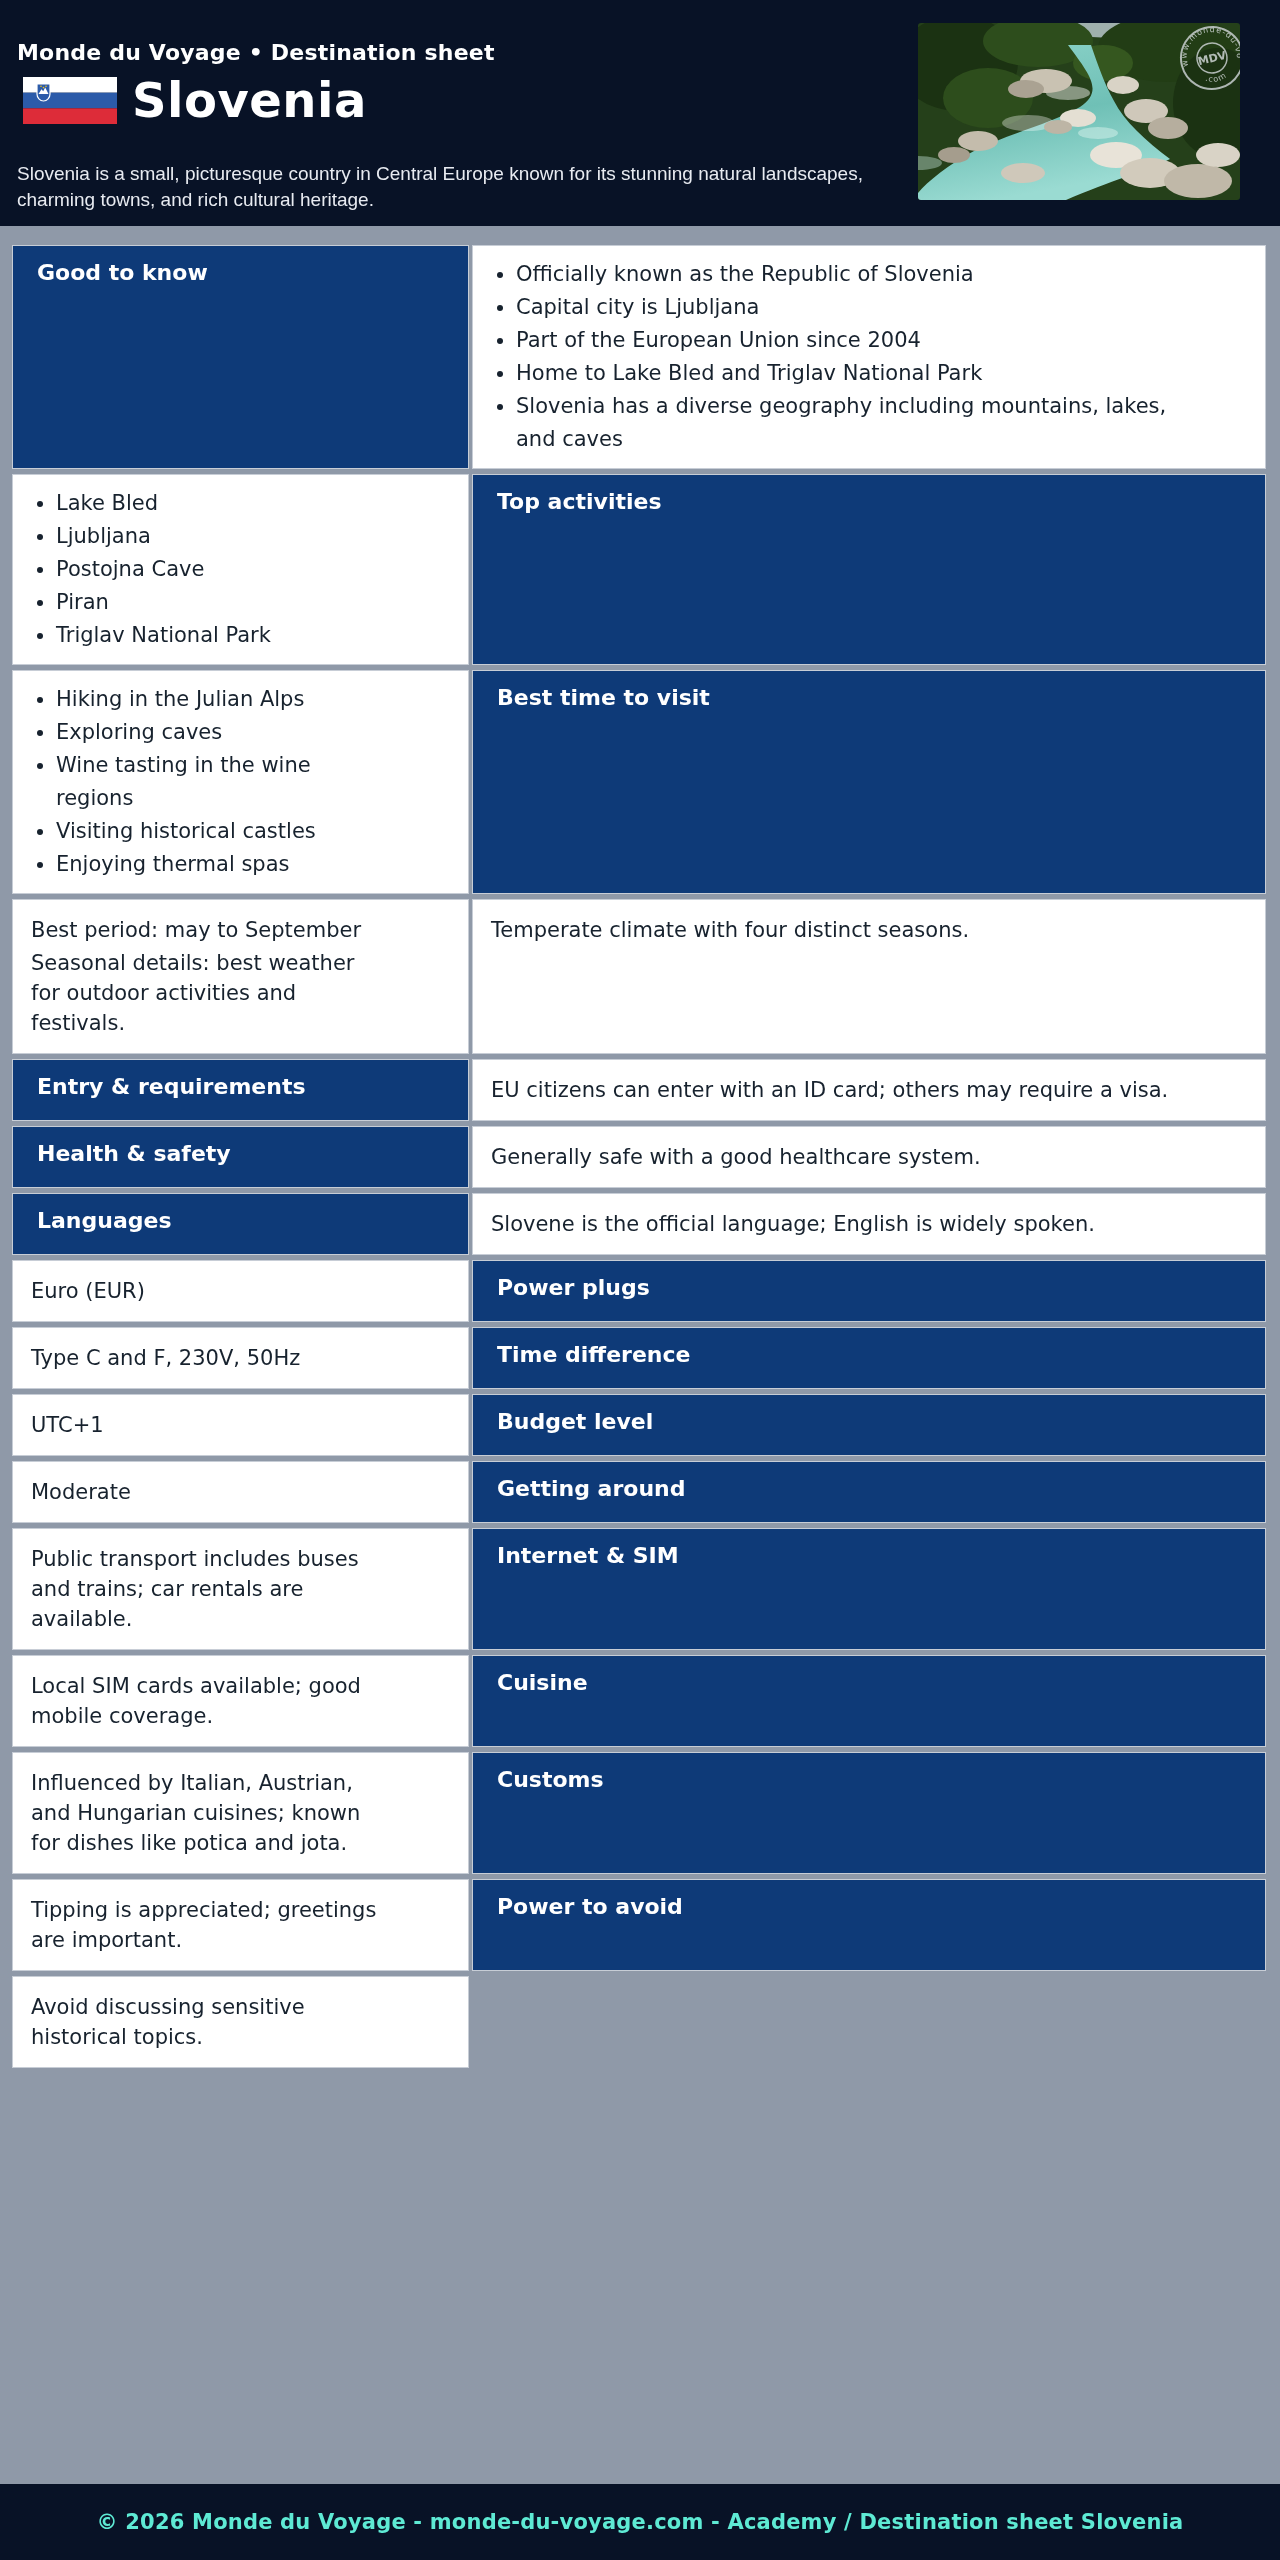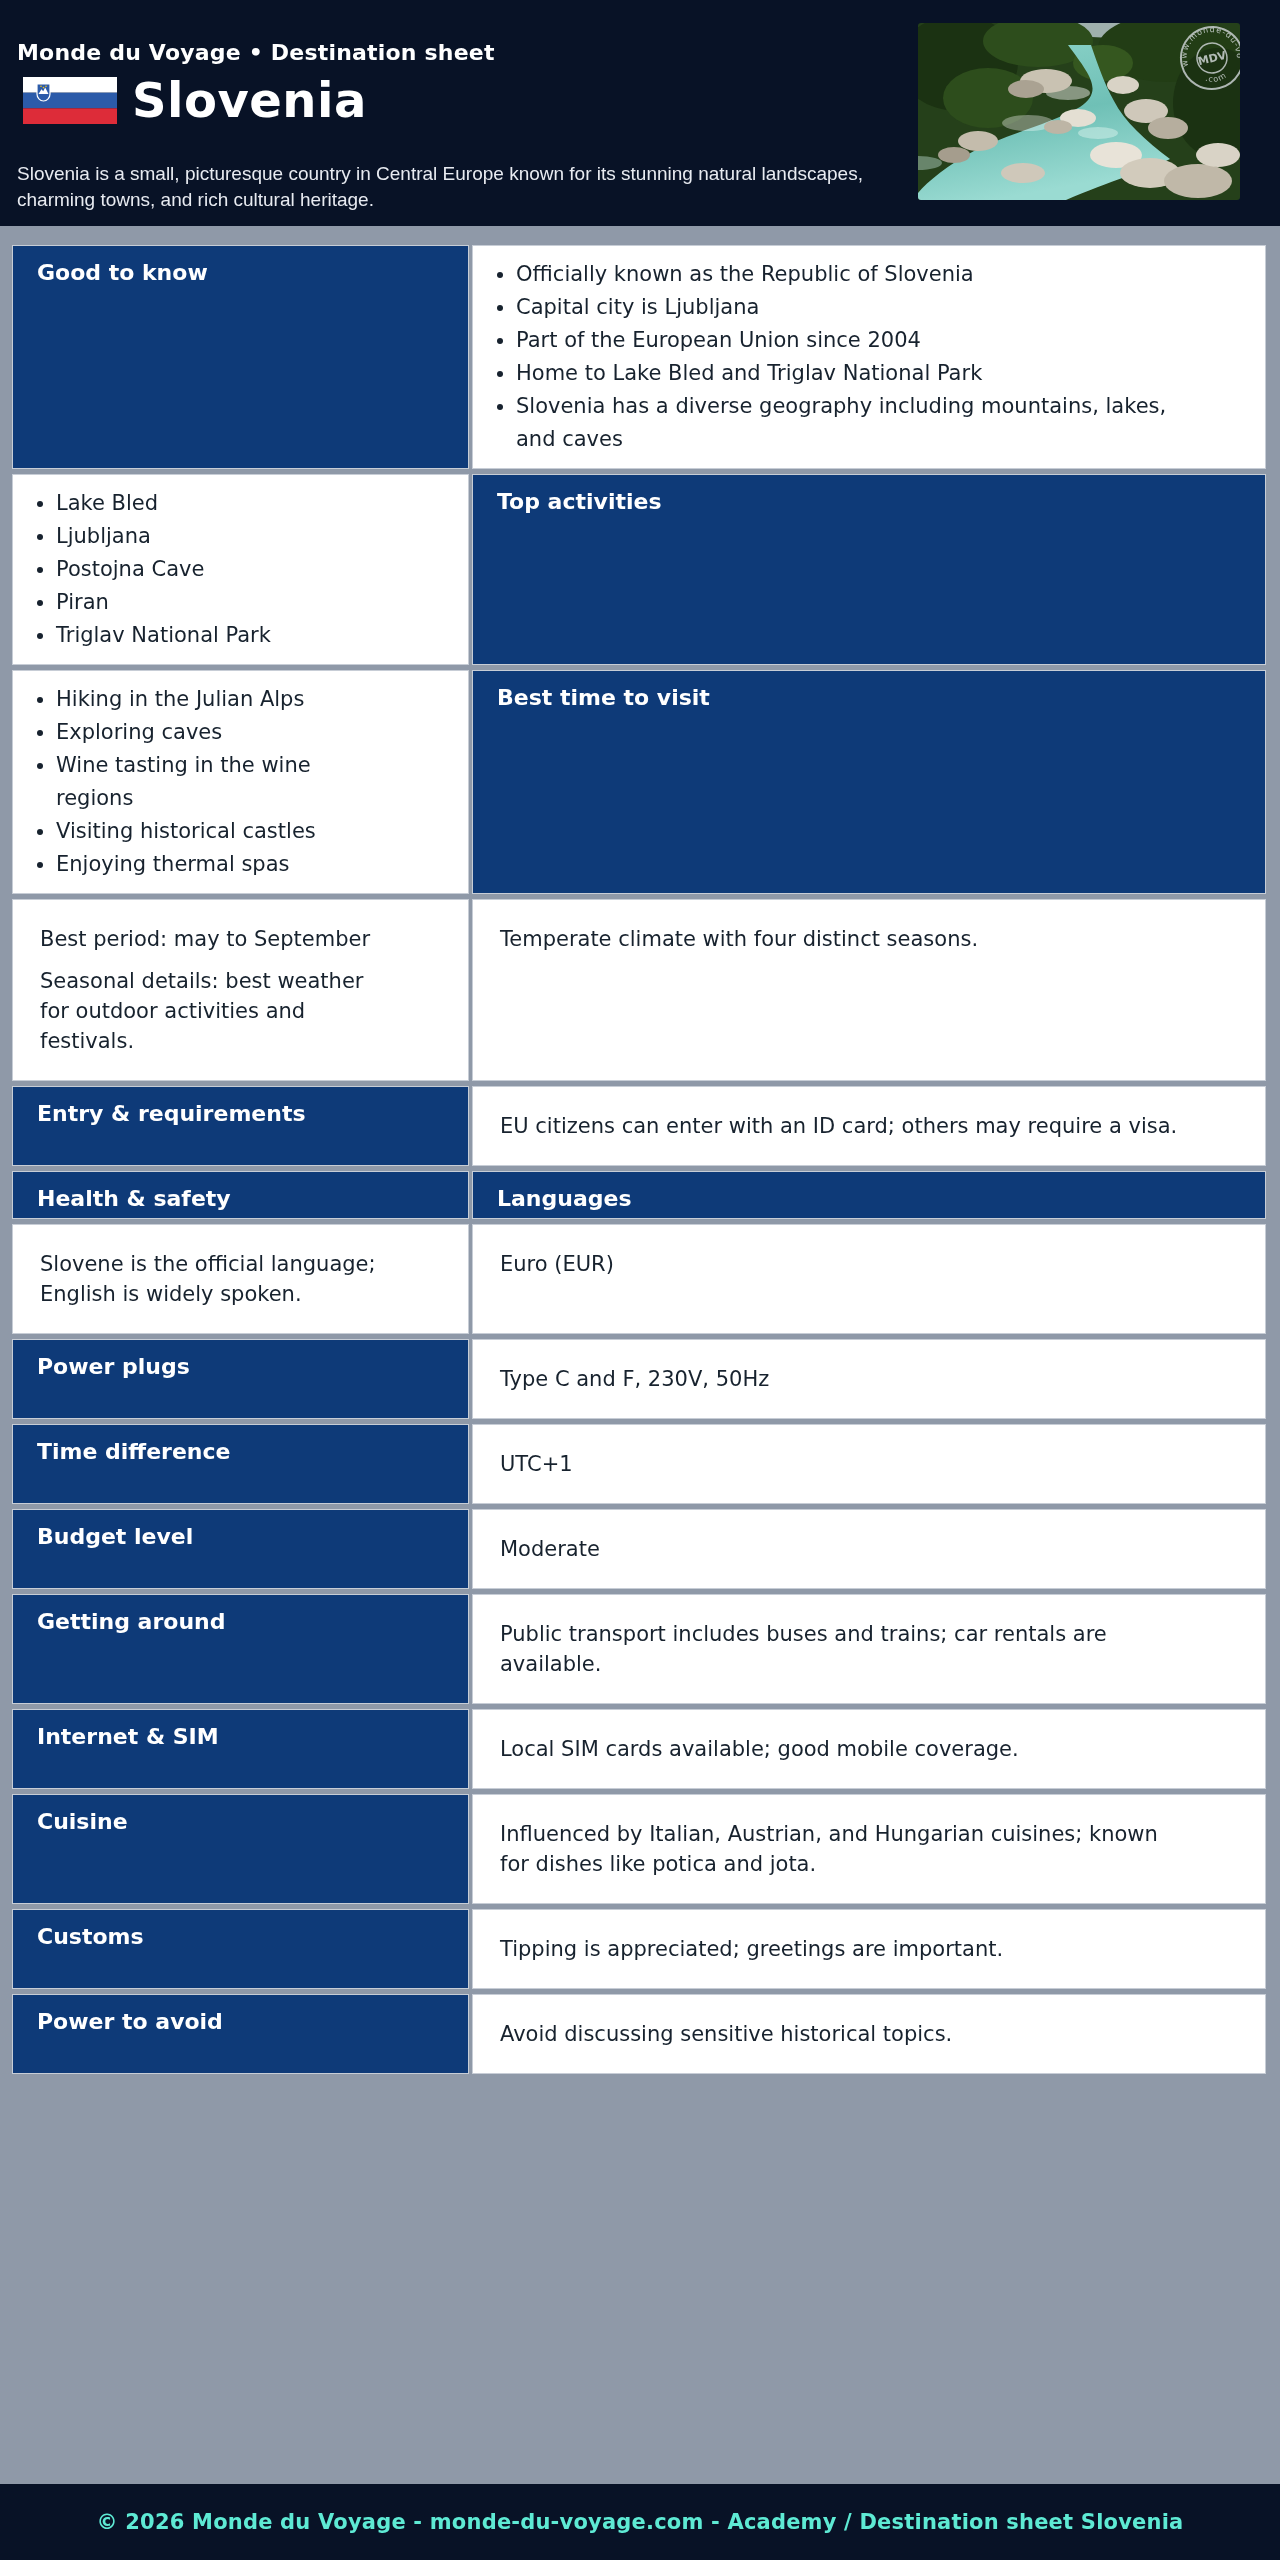--- a/index.html
+++ b/index.html
@@ -62,21 +62,21 @@
   .cell.label{
     background:var(--label-blue);color:#fff;
     font-size:22px;font-weight:bold;line-height:30px;
     padding:12px 12px 4px 24px;
   }
   .cell.content{
     background:#ffffff;color:var(--text-dark);
     font-size:21px;
     padding:12px 75px 12px 15px;
   }
-  .cell.content p{margin:12px;line-height:30px;}
+  .cell.content p{margin:3px;line-height:30px;}
   .cell.content ul{margin:0;padding:0 0 0 28px;}
   .cell.content li{line-height:33px;}
 
   
   .footer{
     flex:0 0 76px;height:76px;background:var(--navy);
     display:flex;align-items:center;justify-content:center;
   }
   .footer-text{
     color:#5eead4;font-size:21px;font-weight:bold;letter-spacing:.2px;
@@ -205,20 +205,23 @@
         <p>Seasonal details: best weather for outdoor activities and festivals.</p>
       </div>
       <div class="cell content">
         <p>Temperate climate with four distinct seasons.</p>
       </div>
       <div class="cell label">Entry &amp; requirements</div>
       <div class="cell content">
         <p>EU citizens can enter with an ID card; others may require a visa.</p>
       </div>
       <div class="cell label">Health &amp; safety</div>
+      <div class="cell content">
+        <p>Generally safe with a good healthcare system.</p>
+      </div>
       <div class="cell label">Languages</div>
       <div class="cell content">
         <p>Slovene is the official language; English is widely spoken.</p>
       </div>
       <div class="cell content">
         <p>Euro (EUR)</p>
       </div>
       <div class="cell label">Power plugs</div>
       <div class="cell content">
         <p>Type C and F, 230V, 50Hz</p>

